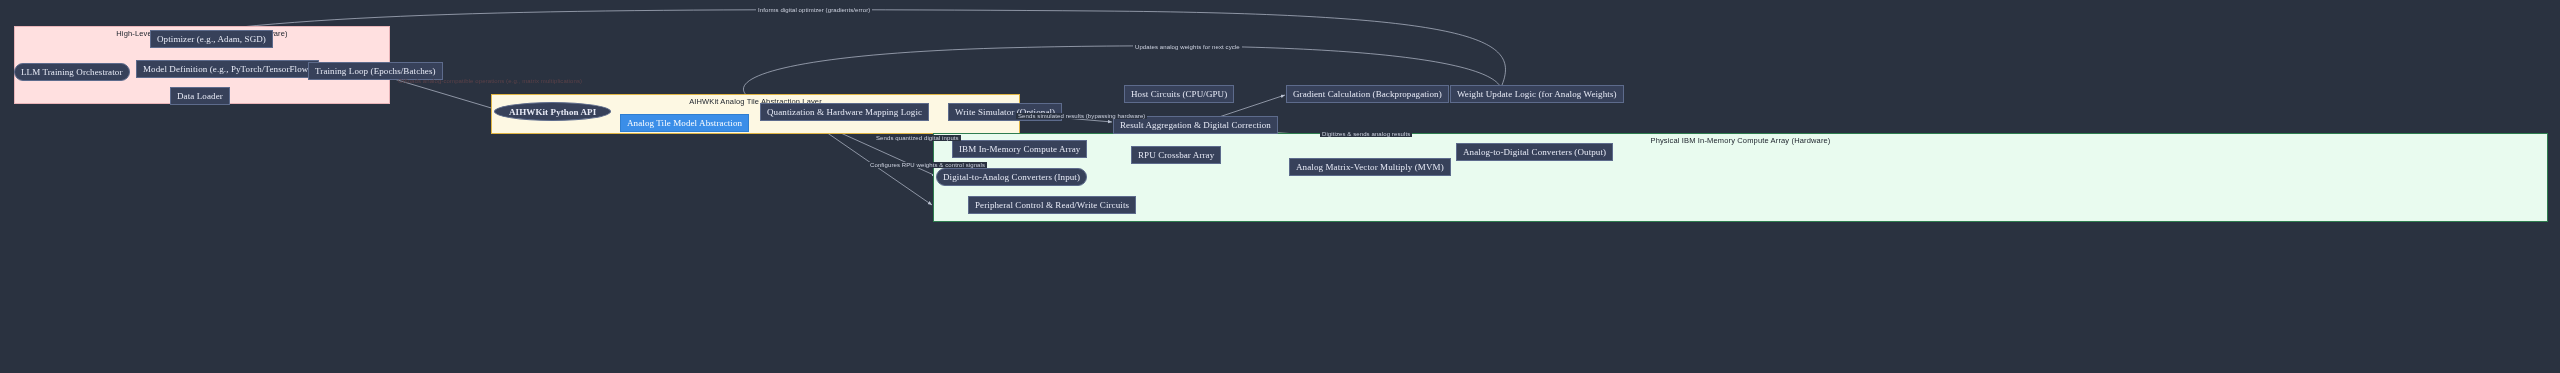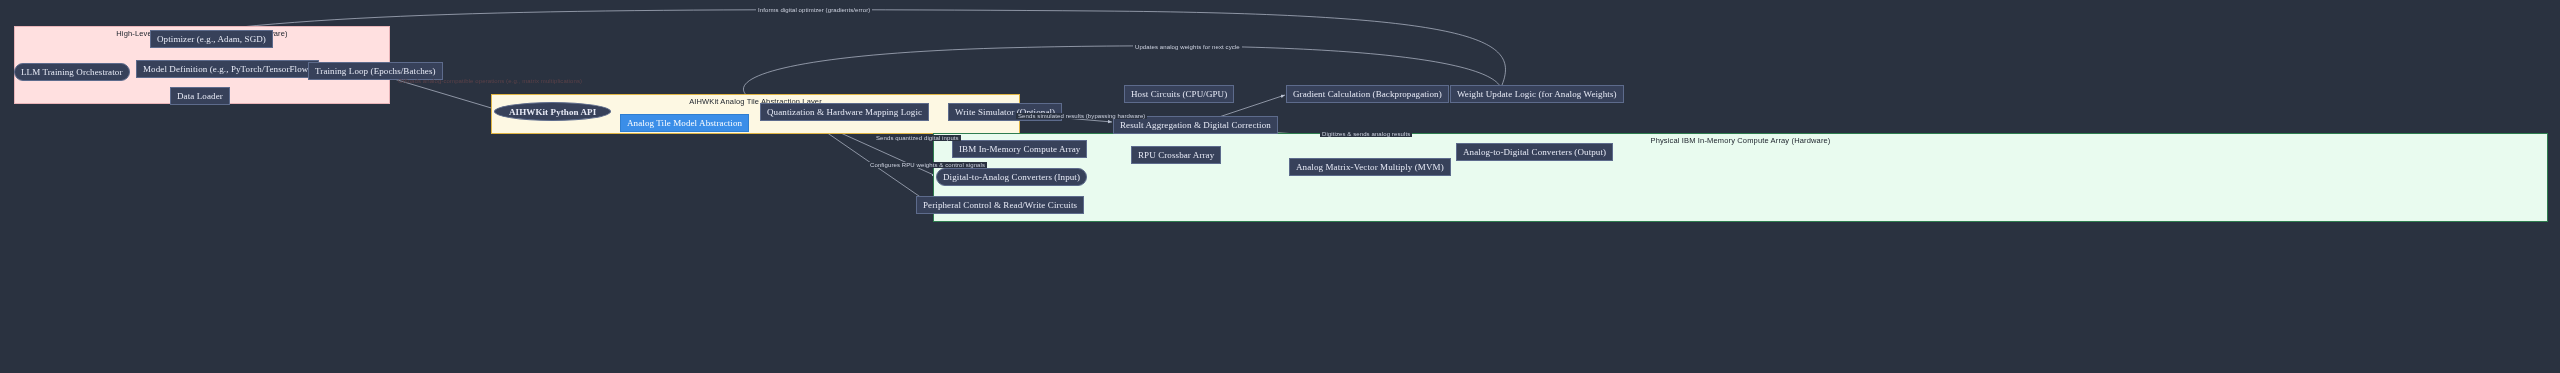--- a/index.html
+++ b/index.html
@@ -187,21 +187,21 @@
   </div>
 
   <div class="node" style="left:936px; top:140px;margin-left:16px;">
     <span>IBM In-Memory Compute Array</span>
   </div>
 
   <div class="node" style="left:936px; top:168px;border-radius:9px;">
     <span>Digital-to-Analog Converters (Input)</span>
   </div>
 
-  <div class="node" style="left:916px; top:196px;justify-content:center;">
+  <div class="node" style="left:968px; top:196px;justify-content:center;">
     <span>Peripheral Control &amp; Read/Write Circuits</span>
   </div>
 
   <div class="node" style="left:1131px; top:146px;justify-content:center;">
     <span>RPU Crossbar Array</span>
   </div>
 
   <div class="node" style="left:1289px; top:158px;">
     <span>Analog Matrix-Vector Multiply (MVM)</span>
   </div>

